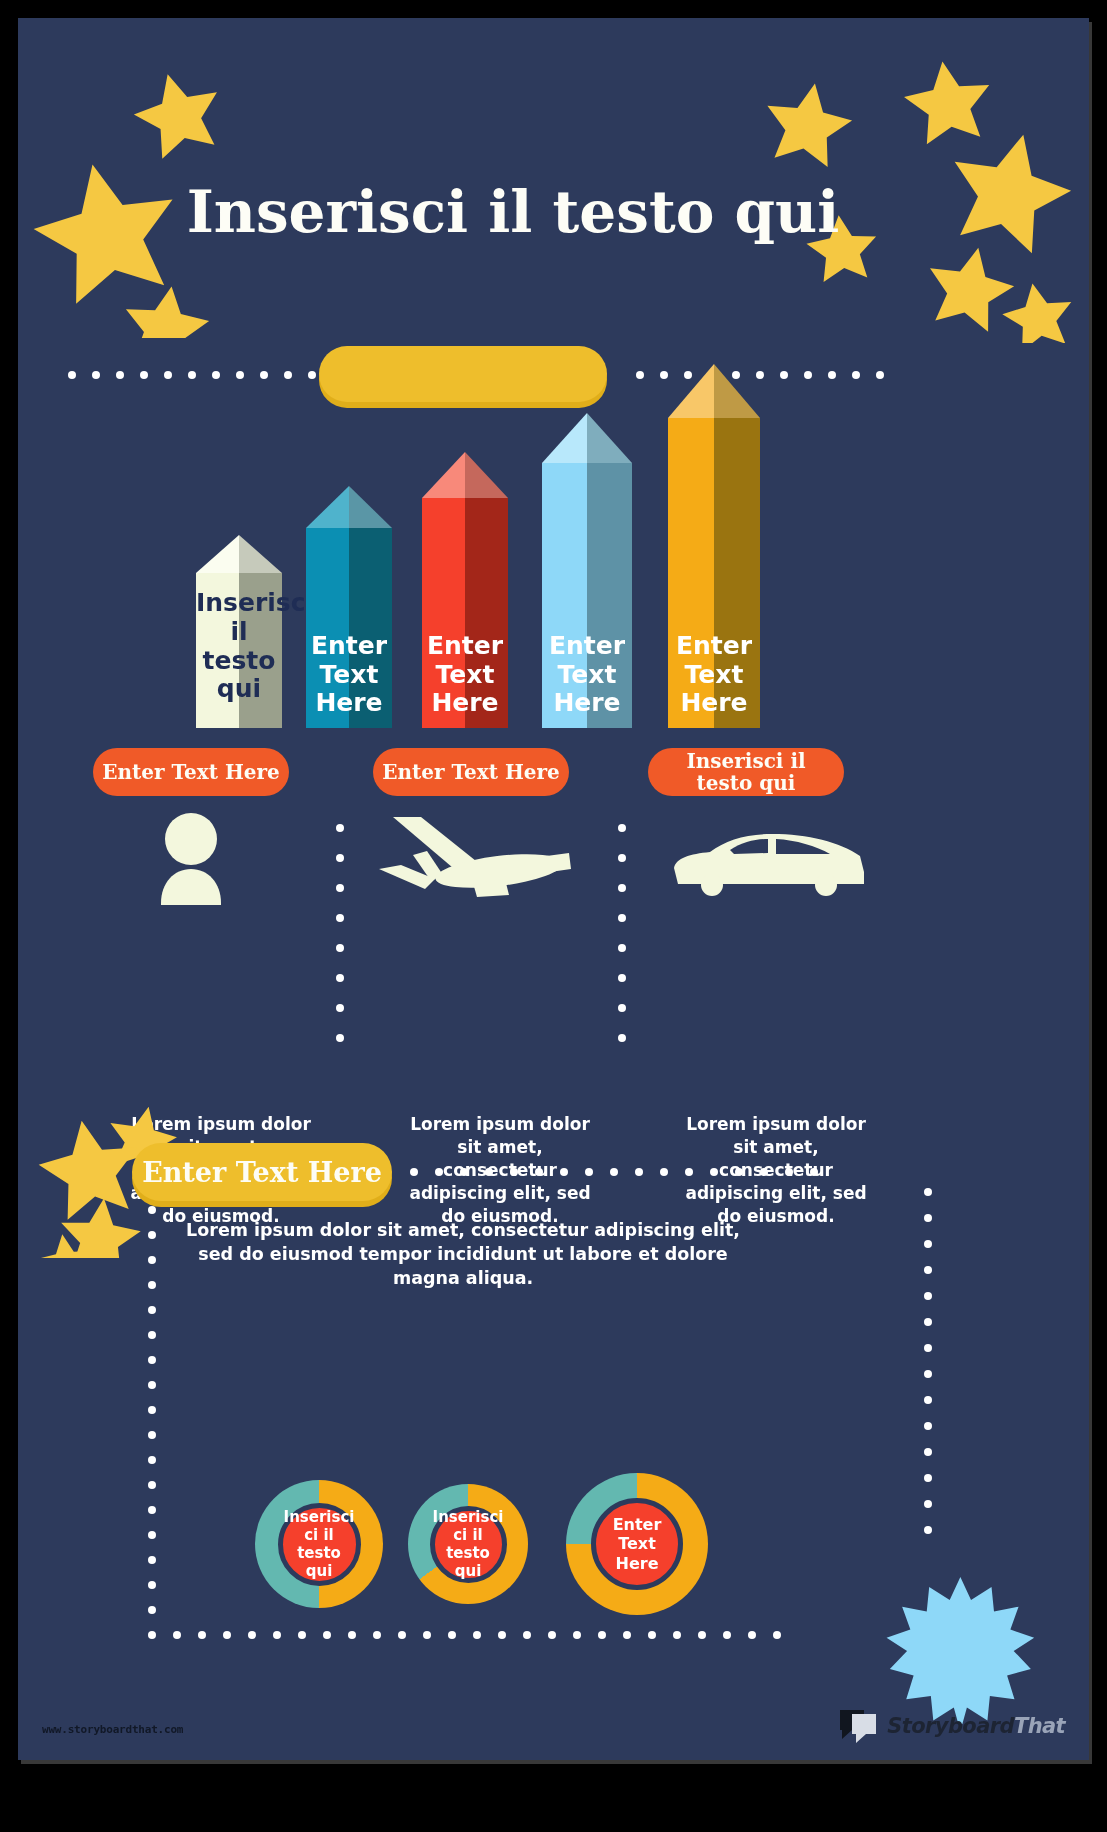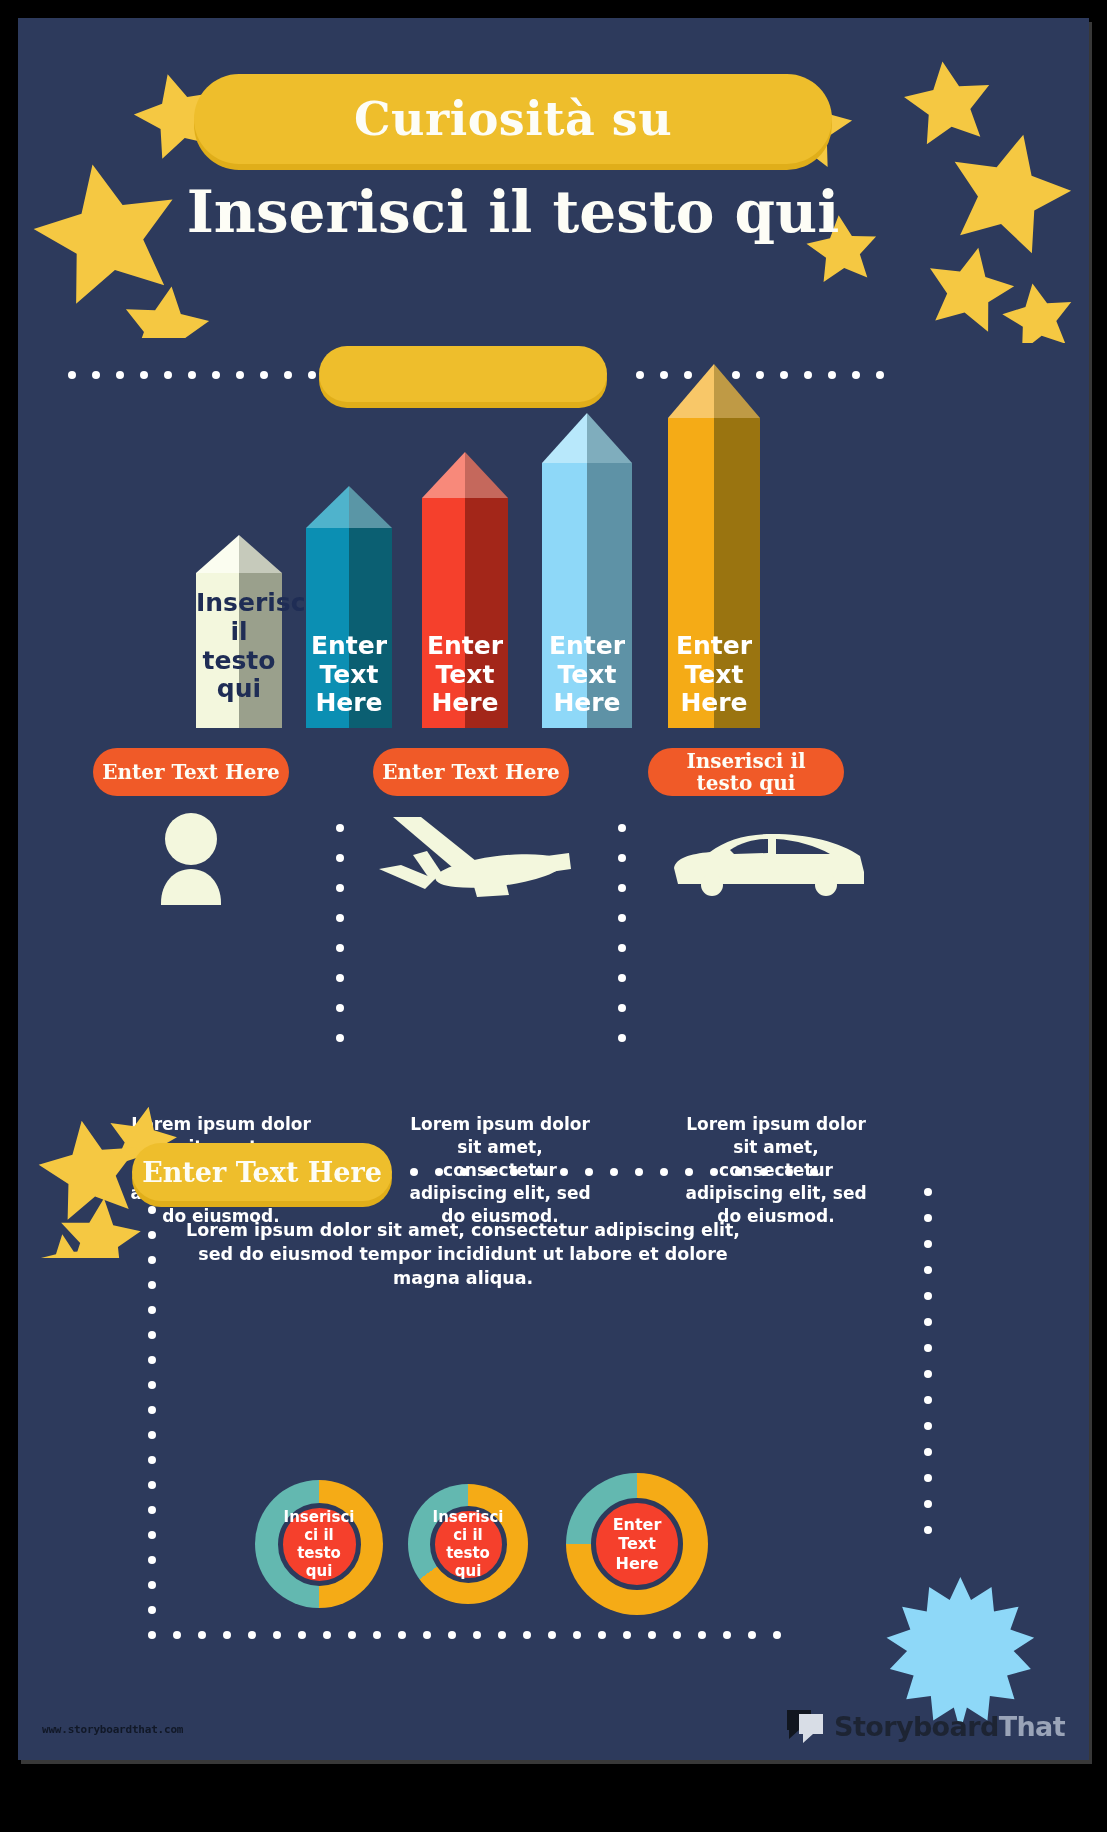--- a/index.html
+++ b/index.html
@@ -82,21 +82,21 @@
     color:#ffffff;font-size:17px;font-weight:bold;line-height:1.2;
   }
 
   
   #footer-url{
     position:absolute;left:24px;bottom:24px;color:#111827;
     font-size:11px;font-weight:bold;letter-spacing:-.2px;
     font-family:"DejaVu Sans Mono","Liberation Mono",monospace;
   }
   #footer-logo{position:absolute;right:24px;bottom:16px;display:flex;align-items:center;gap:7px;}
-  #footer-logo .logotext{font-size:27px;font-weight:bold;color:#1d2433;letter-spacing:-.6px;}
+  #footer-logo .logotext{font-size:21px;font-weight:bold;color:#1d2433;letter-spacing:-.6px;font-style:italic;}
   #footer-logo .logotext b{color:#9aa4b8;}
 </style>
 </head>
 <body>
 
 <div id="poster">
   <div id="canvas">
 
     <svg style="position:absolute;left:10px;top:20px;width:230px;height:300px;" viewBox="0 0 230 300">
       <g fill="#f5c842">
@@ -111,23 +111,20 @@
       <g fill="#f5c842">
         <polygon points="50,40 63,67 93,70 71,91 77,120 50,106 23,120 29,91 7,70 37,67" transform="rotate(10 50 80)"></polygon>
         <polygon points="190,18 203,45 233,48 211,69 217,98 190,84 163,98 169,69 147,48 177,45" transform="rotate(-8 190 58)"></polygon>
         <polygon points="252,90 270,128 312,133 281,161 289,203 252,182 215,203 223,161 192,133 234,128" transform="rotate(14 252 145)"></polygon>
         <polygon points="84,172 95,194 119,197 101,213 106,237 84,225 62,237 67,213 49,197 73,194" transform="rotate(-6 84 204)"></polygon>
         <polygon points="212,204 225,231 255,234 233,255 239,284 212,270 185,284 191,255 169,234 199,231" transform="rotate(12 212 244)"></polygon>
         <polygon points="280,240 291,262 315,265 297,281 302,305 280,293 258,305 263,281 245,265 269,262" transform="rotate(-10 280 272)"></polygon>
       </g>
     </svg>
 
-    <div id="title-pill">
-      <div class="txt serif">Curiosità su</div>
-    </div>
     <div id="main-title" class="serif">Inserisci il testo qui</div>
 
     <div id="sub-pill">
       <span></span>
     </div>
     <div id="rail-left" style="position: absolute; left: 0px; top: 0px; width: 100%; height: 100%; pointer-events: none;">
         <div class="dot" style="left: 50px; top: 353px;"></div>
         <div class="dot" style="left: 74px; top: 353px;"></div>
         <div class="dot" style="left: 98px; top: 353px;"></div>
         <div class="dot" style="left: 122px; top: 353px;"></div>

